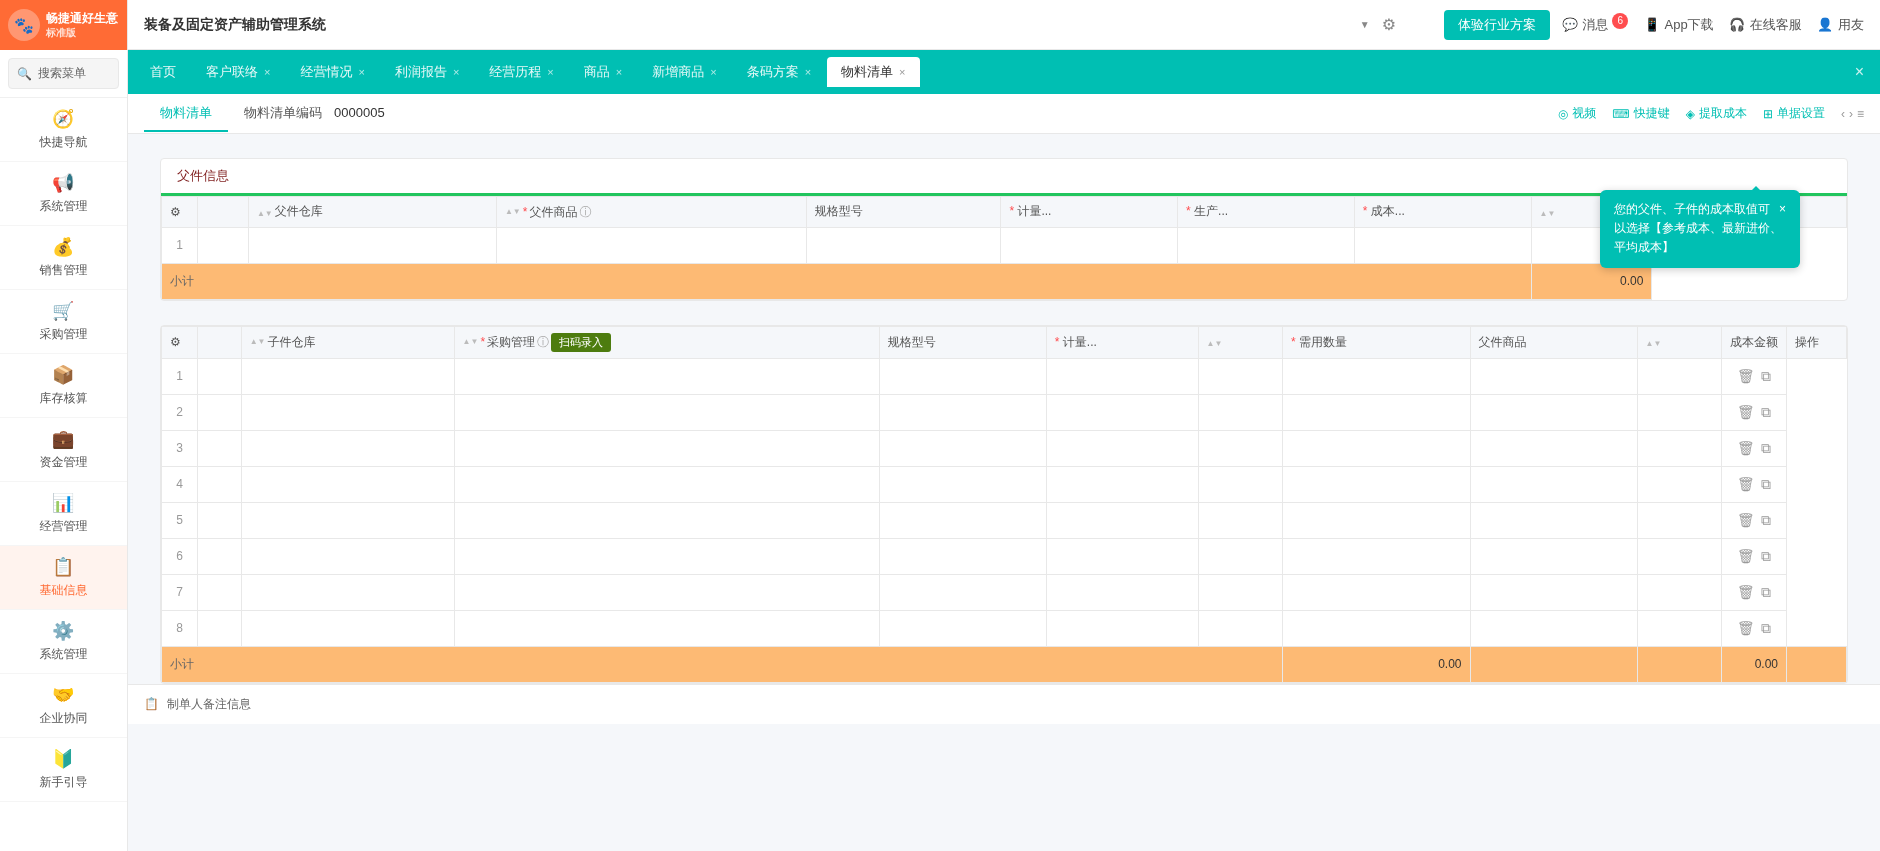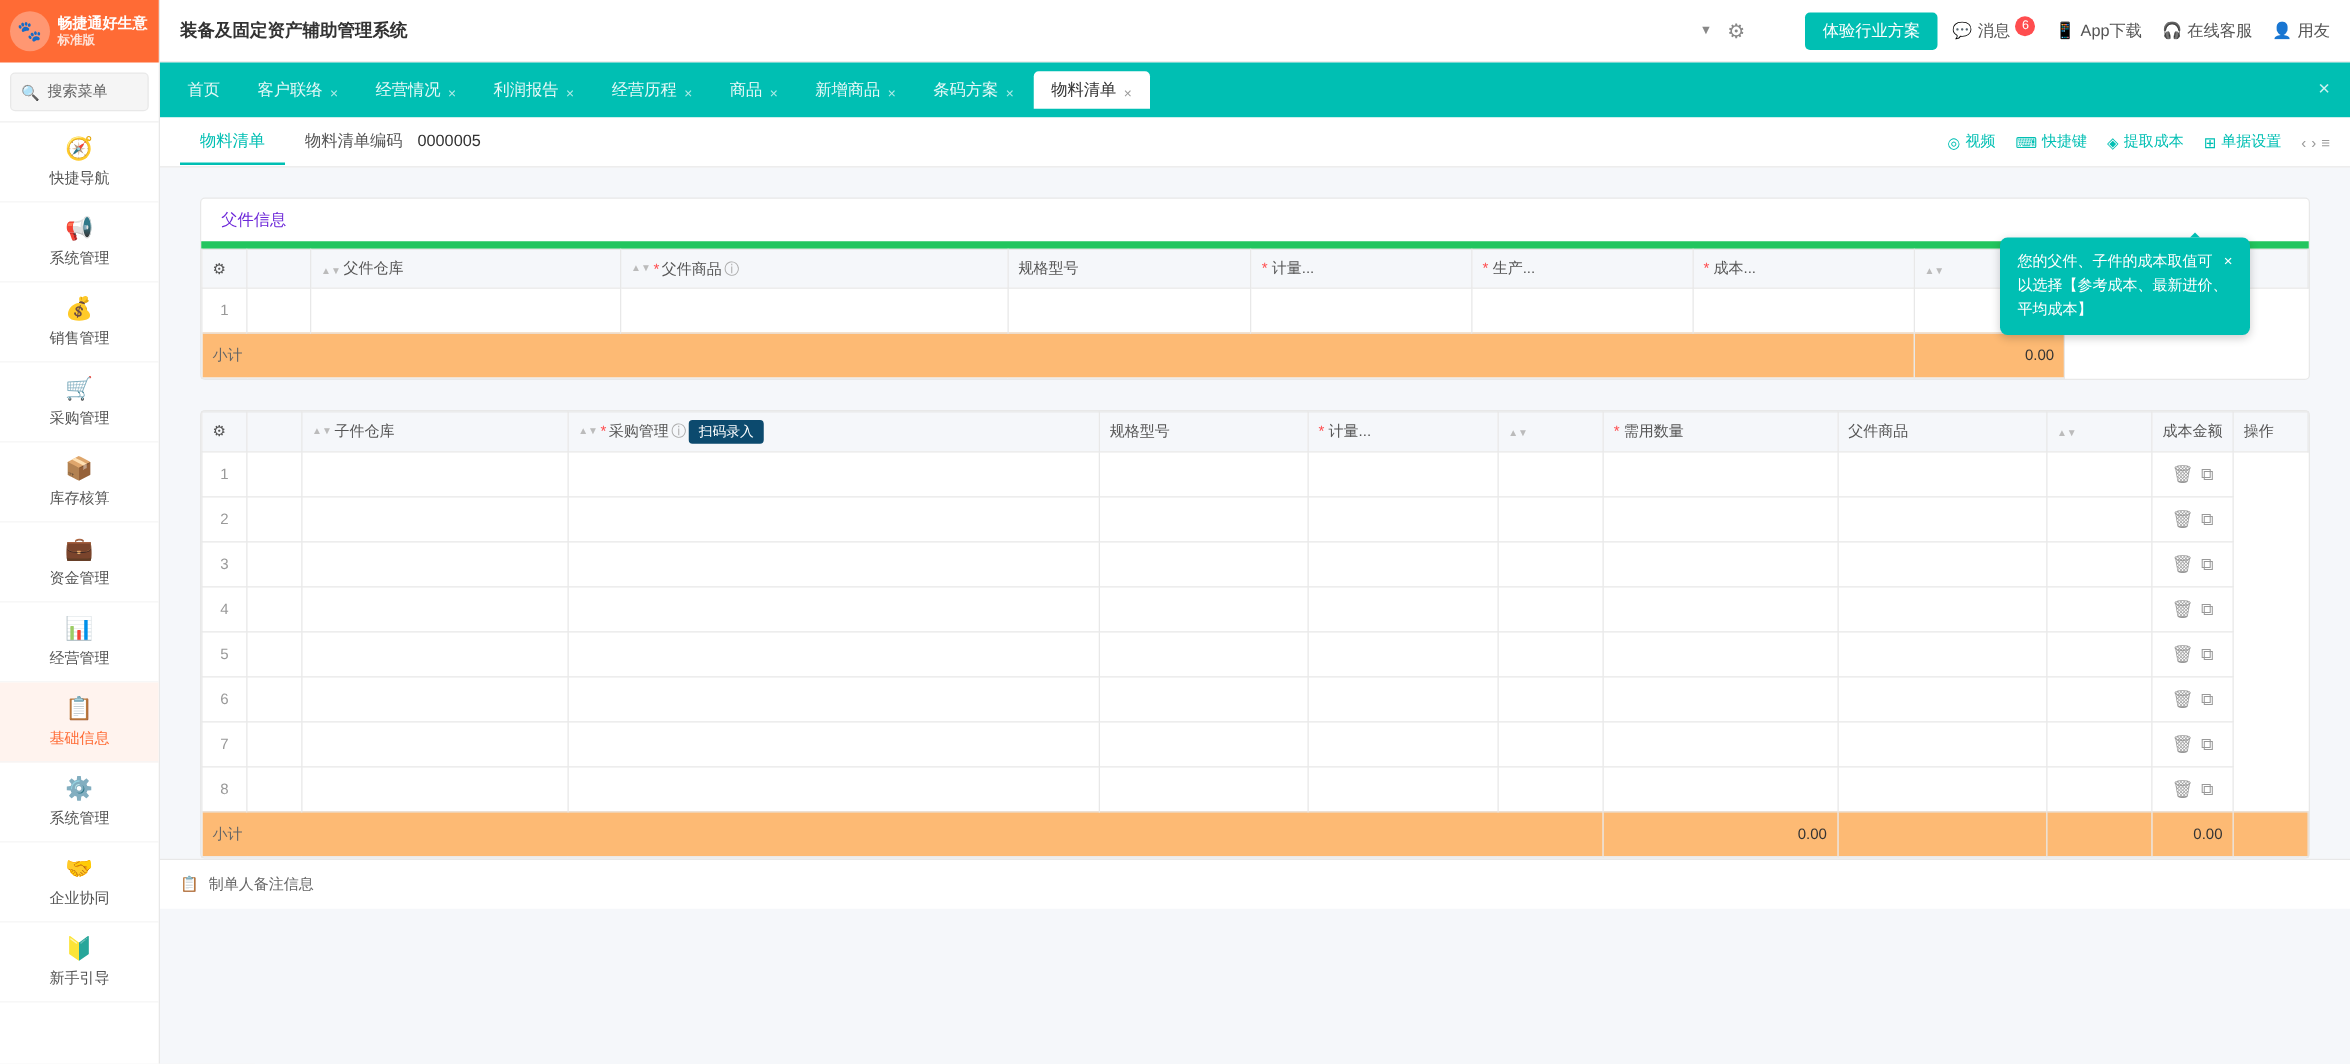--- a/index.html
+++ b/index.html
@@ -144,21 +144,21 @@
       display: flex;
       align-items: center;
       height: 44px;
       padding: 0 8px;
       overflow-x: auto;
       flex-shrink: 0;
       gap: 2px;
     }
     .nav-tab {
       display: flex;
-      align-items: flex-end;
+      align-items: center;
       padding: 6px 14px;
       color: rgba(255,255,255,0.9);
       cursor: pointer;
       border-radius: 4px 4px 0 0;
       font-size: 13px;
       white-space: nowrap;
       gap: 6px;
     }
     .nav-tab.active { background: #fff; color: #333; border-radius: 4px 4px 0 0; }
     .nav-tab-close { font-size: 11px; color: rgba(255,255,255,0.7); }
@@ -221,22 +221,22 @@
     .section {
       margin: 12px 16px 0;
       background: #fff;
       border: 1px solid #e8e8e8;
       border-radius: 4px;
     }
     .section-header {
       padding: 8px 16px;
       font-size: 13px;
       font-weight: 500;
-      color: #6d28d9;
-      border-bottom: 6px solid #22c55e;
+      color: #7f1d1d;
+      border-bottom: 3px solid #22c55e;
     }
 
     
     .data-table {
       width: 100%;
       border-collapse: collapse;
       font-size: 12px;
     }
     .data-table th {
       background: #f5f7fa;
@@ -274,21 +274,21 @@
 
     .col-actions { width: 60px; text-align: center; }
     .action-icons { display: flex; gap: 6px; justify-content: center; }
     .icon-btn {
       cursor: pointer;
       color: #999;
       font-size: 14px;
     }
 
     .scan-btn {
-      background: #0c4a6e;
+      background: #4d7c0f;
       color: #fff;
       border: none;
       border-radius: 3px;
       padding: 2px 8px;
       font-size: 11px;
       cursor: pointer;
       white-space: nowrap;
     }
 
     

